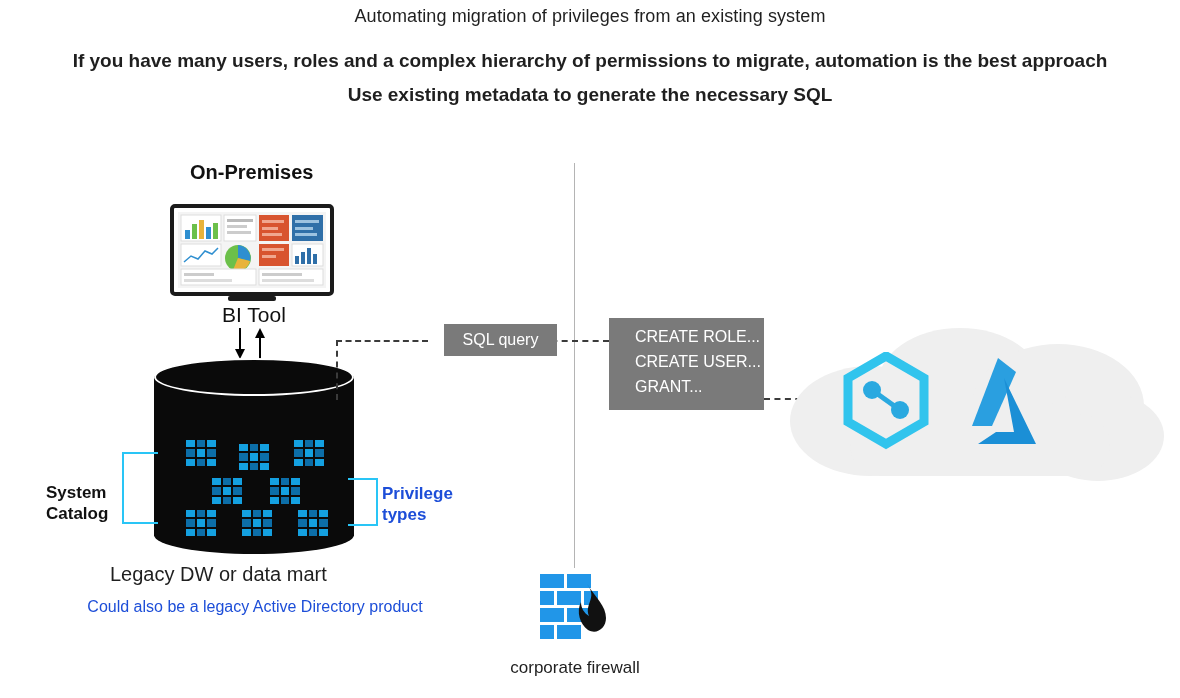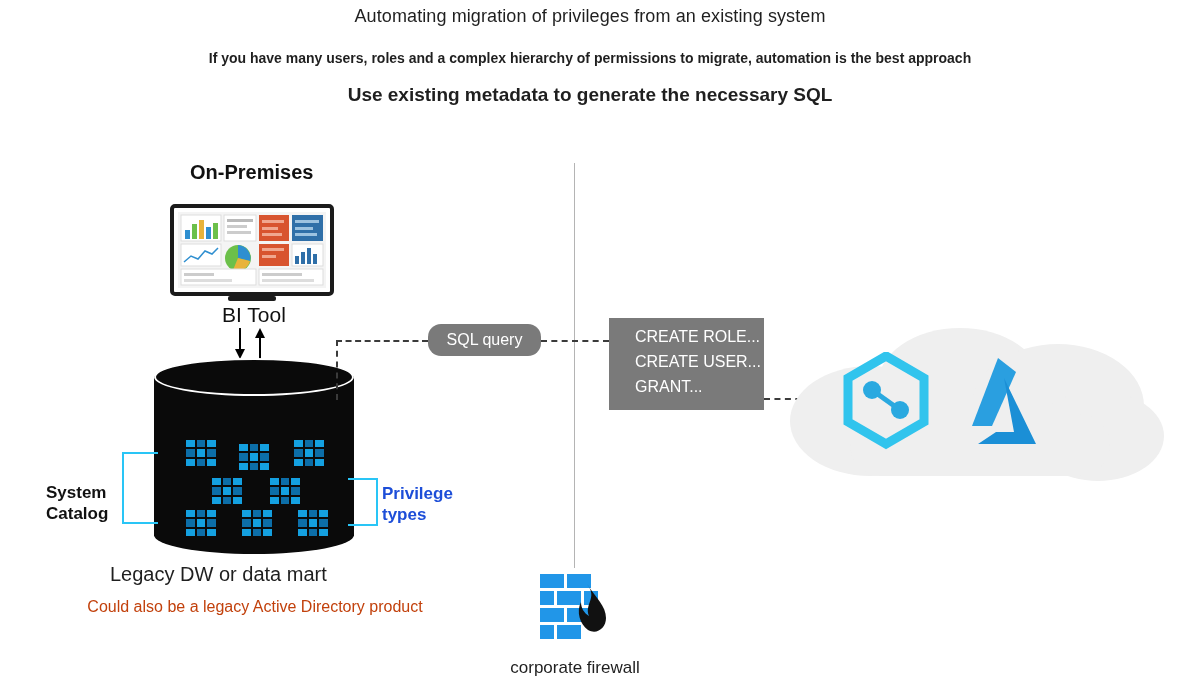--- a/index.html
+++ b/index.html
@@ -28,21 +28,21 @@
     font-weight: 400;
     color: #1f1f1f;
     letter-spacing: 0.1px;
   }
   .subtitle1 {
     position: absolute;
     top: 50px;
     left: 0;
     width: 100%;
     text-align: center;
-    font-size: 14px;
+    font-size: 19px;
     font-weight: bold;
     color: #1f1f1f;
   }
   .subtitle2 {
     position: absolute;
     top: 84px;
     left: 0;
     width: 100%;
     text-align: center;
     font-size: 19px;
@@ -212,37 +212,36 @@
     font-size: 20px;
     color: #1f1f1f;
   }
   .legacy-sub {
     position: absolute;
     left: 40px;
     top: 598px;
     width: 430px;
     text-align: center;
     font-size: 16px;
-    color: #c2410c;
+    color: #1d4ed8;
   }
 
   
   .sql-box {
     position: absolute;
-    left: 428px;
+    left: 444px;
     top: 324px;
     width: 113px;
     height: 32px;
     background: #7a7a7a;
     color: #ffffff;
     font-size: 16px;
     display: flex;
     align-items: center;
     justify-content: center;
-    border-radius: 13px;
   }
 
   
   .cmd-box {
     position: absolute;
     left: 609px;
     top: 318px;
     width: 155px;
     height: 92px;
     background: #7a7a7a;

